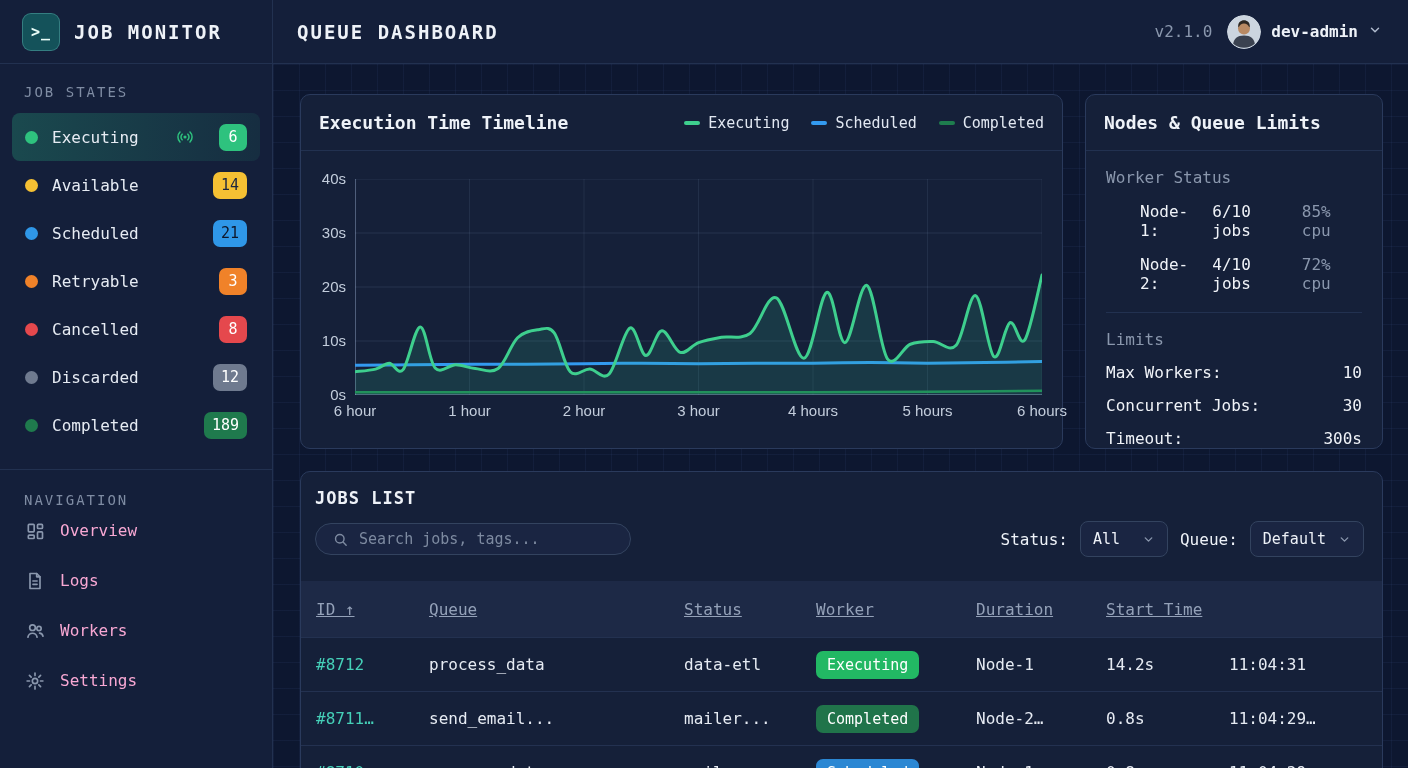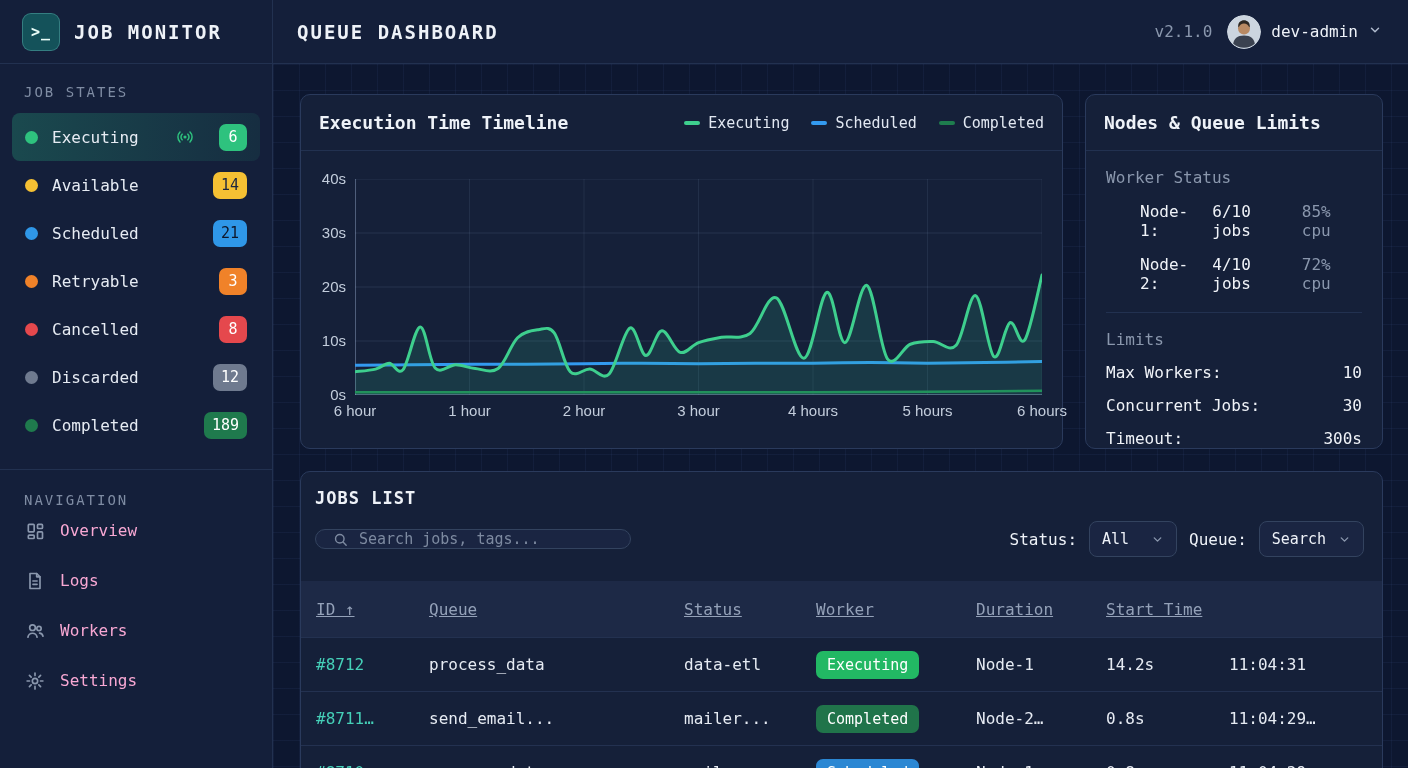--- a/index.html
+++ b/index.html
@@ -14,21 +14,21 @@
   .header-left { width:273px; flex:none; display:flex; align-items:center; gap:14px; padding-left:22px; border-right:1px solid #223150; }
   .logo-box { width:38px; height:38px; border-radius:9px; background:#14525a; border:1px solid rgba(120,220,210,.32);
     color:#eafef9; display:flex; align-items:center; justify-content:center; font-size:15px; font-weight:bold; letter-spacing:1px; }
   .app-title { font-size:19px; font-weight:bold; letter-spacing:2px; color:#eef2f8; }
   .header-main { flex:1; display:flex; align-items:center; padding:0 26px 0 24px; }
   .page-title { font-size:19px; font-weight:bold; letter-spacing:2px; color:#eef2f8; }
   .header-right { margin-left:auto; display:flex; align-items:center; gap:15px; }
   .version { color:#8a97ad; font-size:16px; }
   .user-menu { display:flex; align-items:center; gap:10px; cursor:pointer; }
   .avatar { width:34px; height:34px; border-radius:50%; overflow:hidden; flex:none; }
-  .username { font-size:16px; color:#eef2f8; }
+  .username { font-size:16px; color:#eef2f8;font-weight:bold; }
   .chev { color:#aeb9cc; }
   
   .layout { display:flex; height:704px; }
   .sidebar { width:273px; flex:none; background:#141f3a; border-right:1px solid #223150; padding-top:20px; overflow:hidden; }
   .section-label { padding:0 24px; color:#7f8ca3; font-size:14px; letter-spacing:2px; margin-bottom:13px; }
   .state-item { display:flex; align-items:center; height:48px; margin:0 12px; padding:0 13px; border-radius:8px; gap:14px; cursor:pointer; }
   .state-item.active { background:linear-gradient(90deg, rgba(40,170,125,.30), rgba(40,170,125,.10)); }
   .dot { width:13px; height:13px; border-radius:50%; flex:none; }
   .state-label { font-size:16px; color:#e6ebf3; flex:1; }
   .live-icon { color:#2ec27e; display:flex; margin-right:10px; }
@@ -67,21 +67,21 @@
   .muted-label { color:#8a97ad; font-size:16px; }
   .node-row { display:flex; align-items:baseline; gap:12px; margin-top:15px; font-size:16px; color:#f0f3f8;margin-left:34px; }
   .node-cpu { margin-left:auto; color:#8a97ad; }
   .nodes-divider { border-top:1px solid #223150; margin:19px 0 17px; }
   .limit-row { display:flex; justify-content:space-between; margin-top:14px; font-size:16px; color:#f0f3f8; }
   
   .jobs-card { margin-top:22px; height:480px; overflow:hidden; }
   .jobs-head { padding:16px 16px 0 14px; }
   .jobs-title { font-size:17px; font-weight:bold; letter-spacing:1px; color:#eef2f8; }
   .controls-row { display:flex; align-items:center; margin-top:13px; }
-  .search-box { width:316px; height:20px; border:1px solid #33435f; background:#1a2542; border-radius:16px;
+  .search-box { width:316px; height:32px; border:1px solid #33435f; background:#1a2542; border-radius:16px;
     display:flex; align-items:center; gap:10px; padding:0 16px; }
   .search-box .s-icon { color:#7d8aa0; display:flex; flex:none; }
   .search-box input { background:transparent; border:none; outline:none; color:#dfe6f0; font-family:inherit; font-size:15px; width:100%; }
   .search-box input::placeholder { color:#7d8aa0; }
   .filters { margin-left:auto; display:flex; align-items:center; gap:12px; padding-right:2px; }
   .filter-label { font-size:16px; color:#eef2f8; }
   .select { height:36px; min-width:88px; border:1px solid #33435f; background:#1a2542; border-radius:8px;
     display:flex; align-items:center; justify-content:space-between; gap:12px; padding:0 12px; font-size:15px; color:#eef2f8; cursor:pointer; }
   .select .chev { color:#8a97ad; display:flex; }
   .table { margin-top:24px; }
@@ -348,21 +348,21 @@
             <div class="select">
               <span>All</span>
               <span class="chev">
                 <svg width="13" height="13" viewBox="0 0 24 24" fill="none" stroke="currentColor" stroke-width="2.5" stroke-linecap="round" stroke-linejoin="round">
                     <polyline points="6 9 12 15 18 9"></polyline>
                   </svg>
               </span>
             </div>
             <span class="filter-label">Queue:</span>
             <div class="select">
-              <span>Search</span>
+              <span>Default</span>
               <span class="chev">
                 <svg width="13" height="13" viewBox="0 0 24 24" fill="none" stroke="currentColor" stroke-width="2.5" stroke-linecap="round" stroke-linejoin="round">
                     <polyline points="6 9 12 15 18 9"></polyline>
                   </svg>
               </span>
             </div>
           </div>
         </div>
       </div>
 

